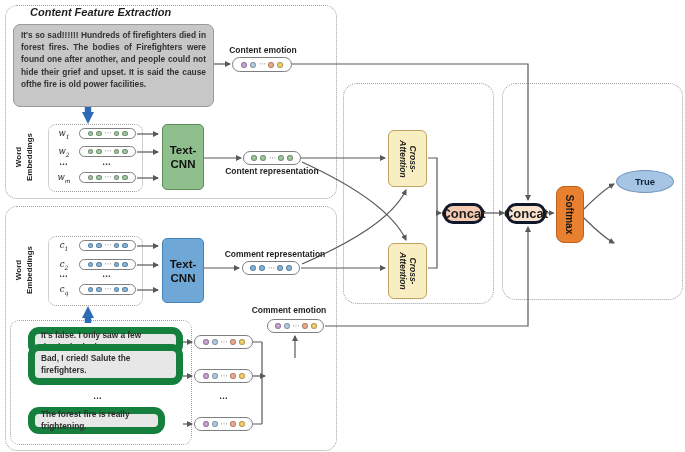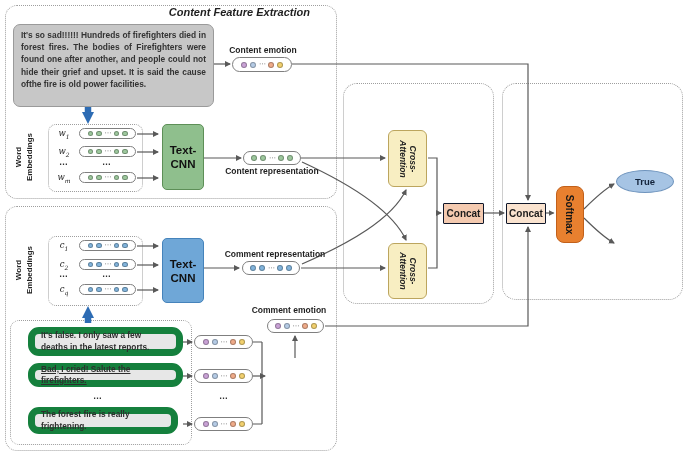--- a/index.html
+++ b/index.html
@@ -4,41 +4,41 @@
 <style>
   html,body{margin:0;padding:0;background:#fff;}
   .canvas{
     position:relative;width:685px;height:452px;background:#fff;overflow:hidden;
     font-family:"Liberation Sans",sans-serif;color:#262626;
   }
   
   .dashed{position:absolute;border:1px dotted #9e9e9e;border-radius:12px;background:transparent;z-index:0;}
   .dashed.inner{border-radius:9px;}
   
-  .sec-title{position:absolute;text-align:right;font-weight:bold;font-style:italic;font-size:11px;line-height:13px;color:#1f1f1f;z-index:2;}
+  .sec-title{position:absolute;text-align:left;font-weight:bold;font-style:italic;font-size:11px;line-height:13px;color:#1f1f1f;z-index:2;}
   
   .newsbox{
     position:absolute;background:var(--news_box);border:1px solid #9a9a9a;border-radius:7px;
     font-size:8.4px;font-weight:bold;color:#333;text-align:justify;line-height:12.2px;
     padding:4px 7px;box-sizing:border-box;z-index:2;
   }
   .cmtbox{
     position:absolute;background:var(--comment_box);border:7px solid #15803d;border-radius:11px;
     font-size:8.3px;font-weight:bold;color:#2e2e2e;line-height:11.5px;
     padding:3px 6px;box-sizing:border-box;z-index:2;display:flex;align-items:center;text-align:left;
   }
   
   .block{position:absolute;box-sizing:border-box;display:flex;align-items:center;justify-content:center;
     text-align:center;font-weight:bold;z-index:2;}
   .tcnn-green{background:var(--green_box);border:1.5px solid var(--green_box_border);border-radius:5px;font-size:11.5px;line-height:14px;color:#111;}
   .tcnn-blue{background:var(--blue_box);border:1.5px solid var(--blue_box_border);border-radius:5px;font-size:11.5px;line-height:14px;color:#111;}
   .meanpool{background:var(--blue_box);border:1.5px solid var(--blue_box_border);border-radius:6px;font-size:11px;line-height:14px;color:#111;}
   .crossatt{background:var(--yellow_box);border:1px solid var(--yellow_box_border);border-radius:6px;}
   .crossatt .rot{transform:rotate(90deg);font-size:8.5px;font-style:italic;font-weight:bold;line-height:10px;white-space:nowrap;color:#222;}
-  .concat{border:1px solid #0f172a;border-radius:1px;font-size:10px;color:#1c1c1c;}
+  .concat{border:3px solid #0f172a;border-radius:10px;font-size:13px;color:#1c1c1c;}
   .softmax{background:var(--softmax);border:1.5px solid var(--softmax_border);border-radius:8px;}
   .softmax .rot{transform:rotate(90deg);font-size:10px;font-weight:bold;color:#161616;white-space:nowrap;}
   .ellipse{border-radius:50%;font-size:9.5px;color:#13233a;}
   .ellipse.true{background:var(--true_fill);border:1px solid var(--true_border);}
   .ellipse.false{background:var(--false_fill);border:1px solid var(--false_border);color:#2d1833;}
   
   .capsule{
     position:absolute;background:#fff;border:1px solid #7f7f7f;border-radius:99px;
     display:flex;align-items:center;justify-content:center;gap:3px;z-index:2;box-sizing:border-box;
   }
@@ -217,23 +217,23 @@
   <div class="lbl" style="left:249px;top:306px;width:80px;">Comment emotion</div>
   <div class="capsule" style="left:267px;top:319px;width:57px;height:14px;">
       <span class="dot" style="background: var(--dot_purple);"></span>
       <span class="dot" style="background: var(--dot_blue);"></span>
       <span class="cdots">⋯</span>
       <span class="dot" style="background: var(--dot_orange);"></span>
       <span class="dot" style="background: var(--dot_yellow);"></span>
     </div>
 
   <div class="cmtbox" style="left:28px;top:327px;width:155px;height:29px;">It's false. I only saw a few deaths in the latest reports.</div>
-  <div class="cmtbox" style="left:28px;top:363px;width:155px;height:24px;text-decoration:underline;">Bad, I cried! Salute the firefighters.</div>
+  <div class="cmtbox" style="left:28px;top:344px;width:155px;height:41px;">Bad, I cried! Salute the firefighters.</div>
   <div class="relips" style="left:78px;top:391px;width:40px;">…</div>
-  <div class="cmtbox" style="left:28px;top:407px;width:150px;height:27px;">The forest fire is really frightening.</div>
+  <div class="cmtbox" style="left:28px;top:407px;width:137px;height:27px;">The forest fire is really frightening.</div>
 
   <div class="capsule" style="left:194px;top:335px;width:59px;height:14px;">
       <span class="dot" style="background: var(--dot_purple);"></span>
       <span class="dot" style="background: var(--dot_blue);"></span>
       <span class="cdots">⋯</span>
       <span class="dot" style="background: var(--dot_orange);"></span>
       <span class="dot" style="background: var(--dot_yellow);"></span>
     </div>
   <div class="capsule" style="left:194px;top:369px;width:59px;height:14px;">
       <span class="dot" style="background: var(--dot_purple);"></span>

